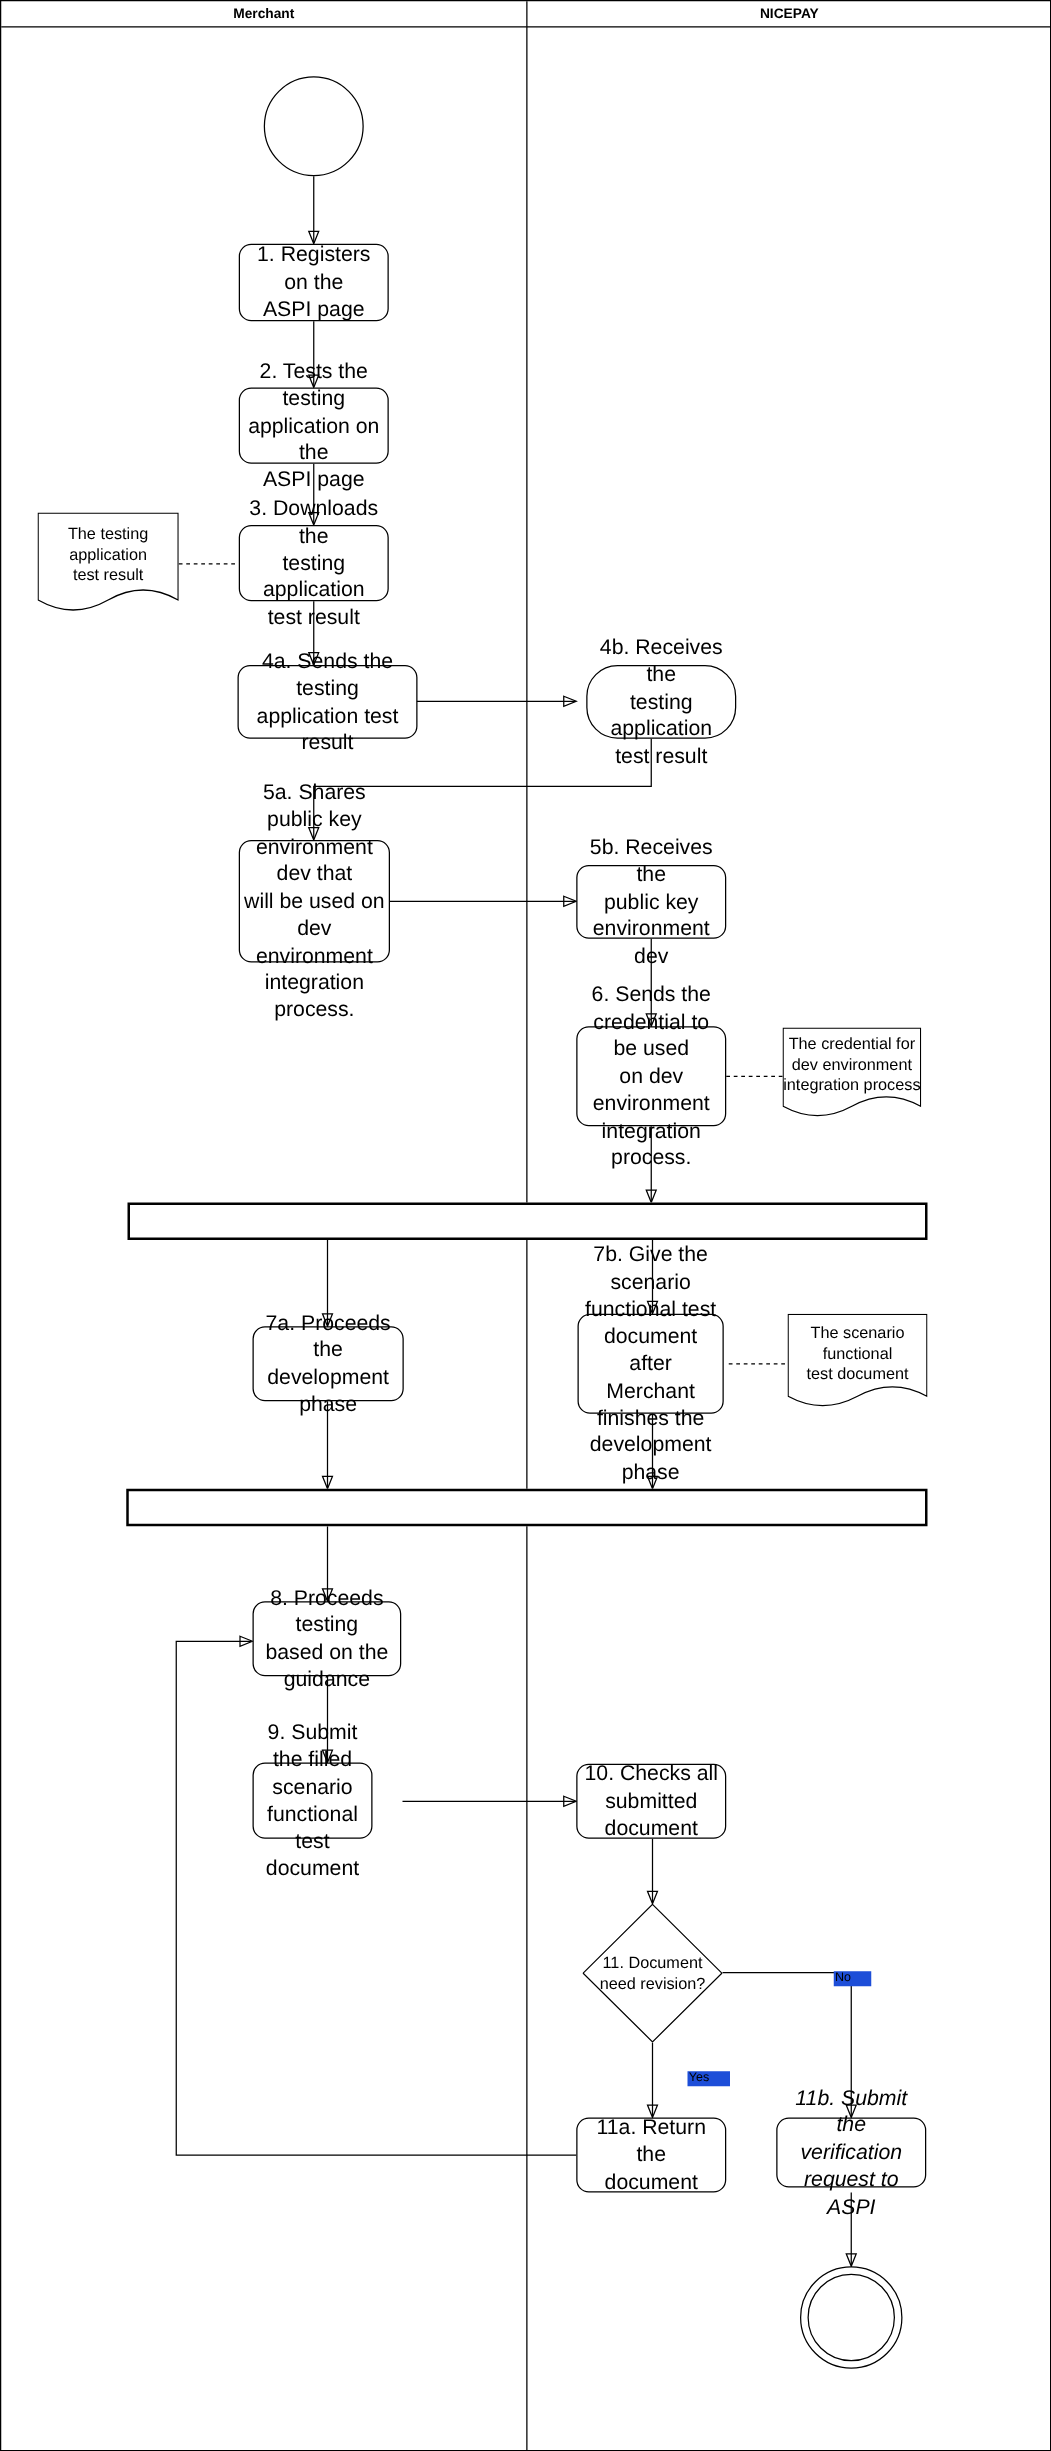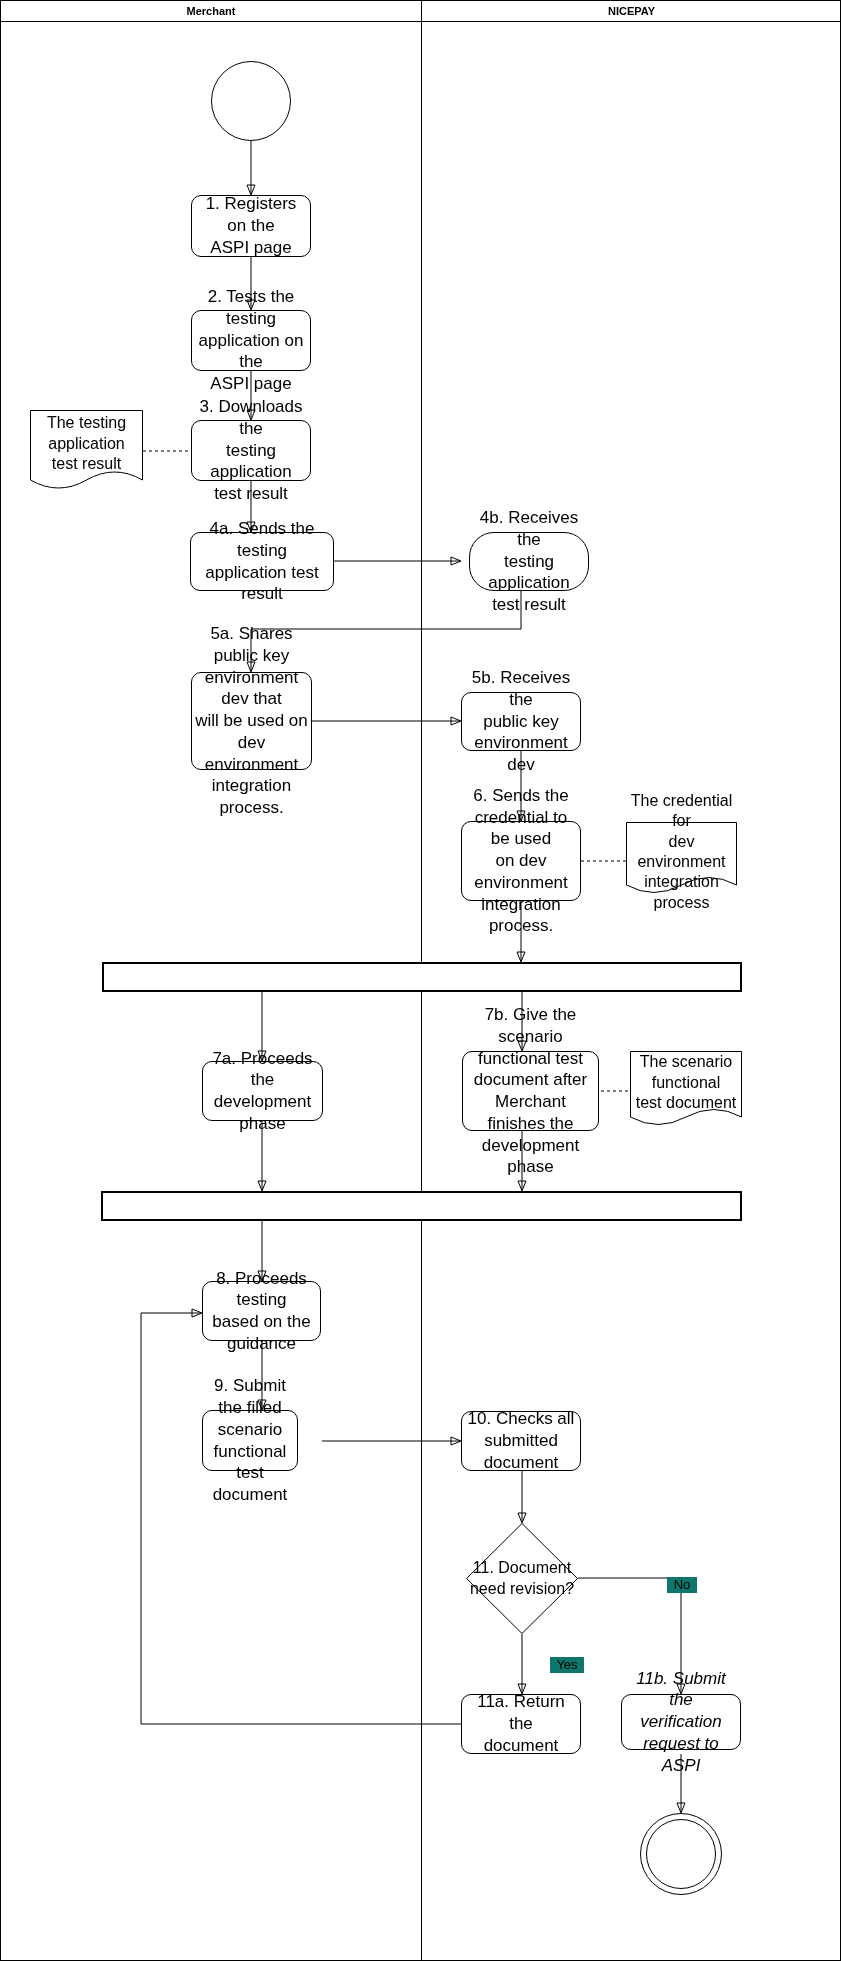--- a/index.html
+++ b/index.html
@@ -26,26 +26,26 @@
     font-size:17px;line-height:1.28;white-space:pre-line;z-index:3;box-sizing:border-box;padding:2px;
   }
   .bar{position:absolute;background:#fff;border:2px solid #000;z-index:3;box-sizing:border-box;}
   .circle{position:absolute;border:1px solid #000;border-radius:50%;background:#fff;z-index:3;box-sizing:border-box;}
   .ring-inner{position:absolute;inset:5px;border:1px solid #000;border-radius:50%;}
   .shape{position:absolute;z-index:3;}
   .shape svg{display:block;}
   .shape .lbl{
     position:absolute;left:0;right:0;top:0;bottom:0;
     display:flex;align-items:center;justify-content:center;text-align:center;
-    font-size:16px;line-height:1.28;white-space:pre-line;
+    font-size:13px;line-height:1.28;white-space:pre-line;
   }
   .doc .lbl{bottom:16px;}
   .elabel{
-    position:absolute;z-index:4;font-size:13px;line-height:1.2;
-    background:#0f766e;text-align:center;padding:0 1px;
+    position:absolute;z-index:4;font-size:10px;line-height:1.2;
+    background:#1d4ed8;text-align:left;padding:0 1px;
   }
 </style>
 </head>
 <body>
 
 <div class="canvas">
 
   <div class="divider"></div>
   <div class="hdr hdr-left">
     <span>Merchant</span>
@@ -115,21 +115,21 @@
   <div class="node" style="left:468px;top:531px;width:120px;height:59px;border-radius:25px;">4b. Receives the
 testing application
 test result</div>
   <div class="node" style="left:460px;top:691px;width:120px;height:59px;">5b. Receives the
 public key
 environment dev</div>
   <div class="node" style="left:460px;top:820px;width:120px;height:80px;">6. Sends the
 credential to be used
 on dev environment
 integration process.</div>
-  <div class="node" style="left:461px;top:1050px;width:137px;height:80px;">7b. Give the scenario
+  <div class="node" style="left:461px;top:1050px;width:117px;height:80px;">7b. Give the scenario
 functional test
 document after
 Merchant finishes the
 development phase</div>
   <div class="node" style="left:460px;top:1410px;width:120px;height:60px;">10. Checks all
 submitted document</div>
   <div class="node" style="left:460px;top:1693px;width:120px;height:60px;">11a. Return the
 document</div>
   <div class="node" style="left:620px;top:1693px;width:120px;height:56px;font-style:italic;">11b. Submit the
 verification

